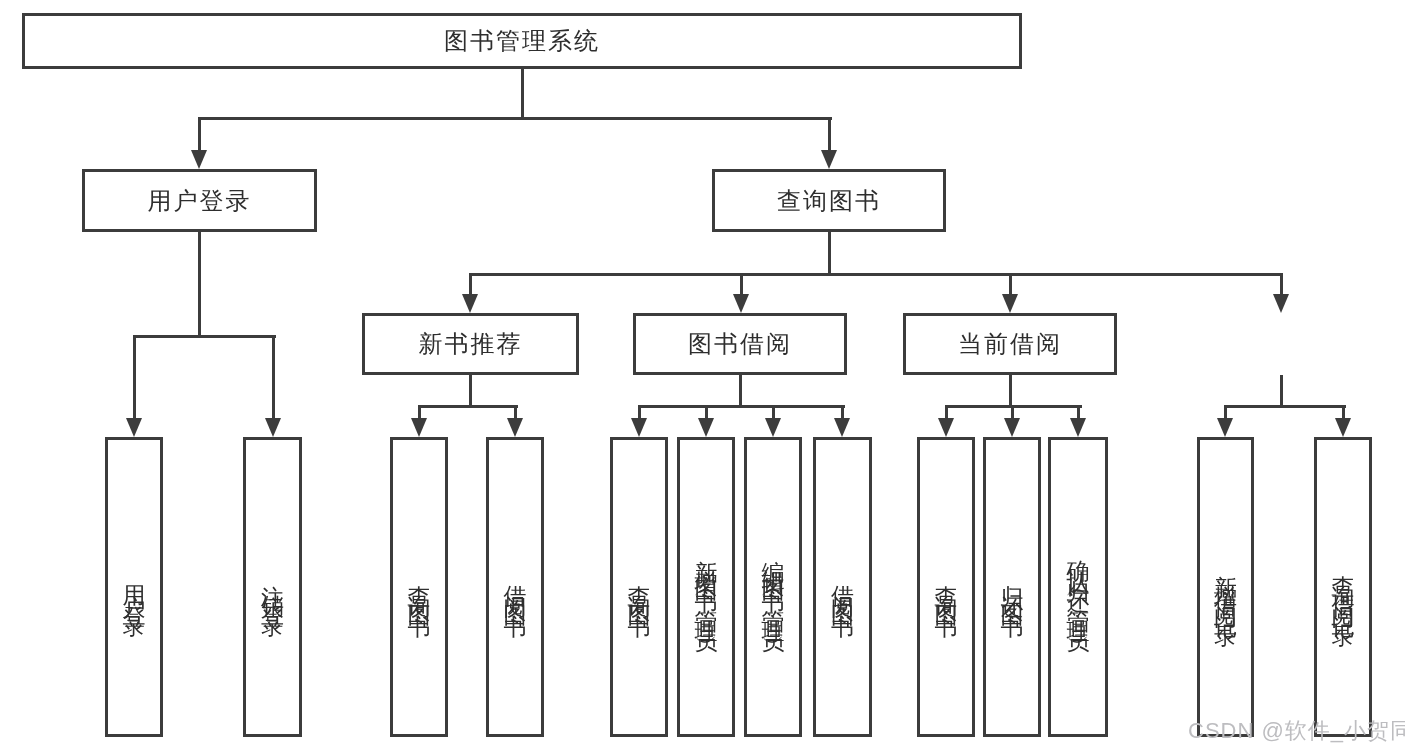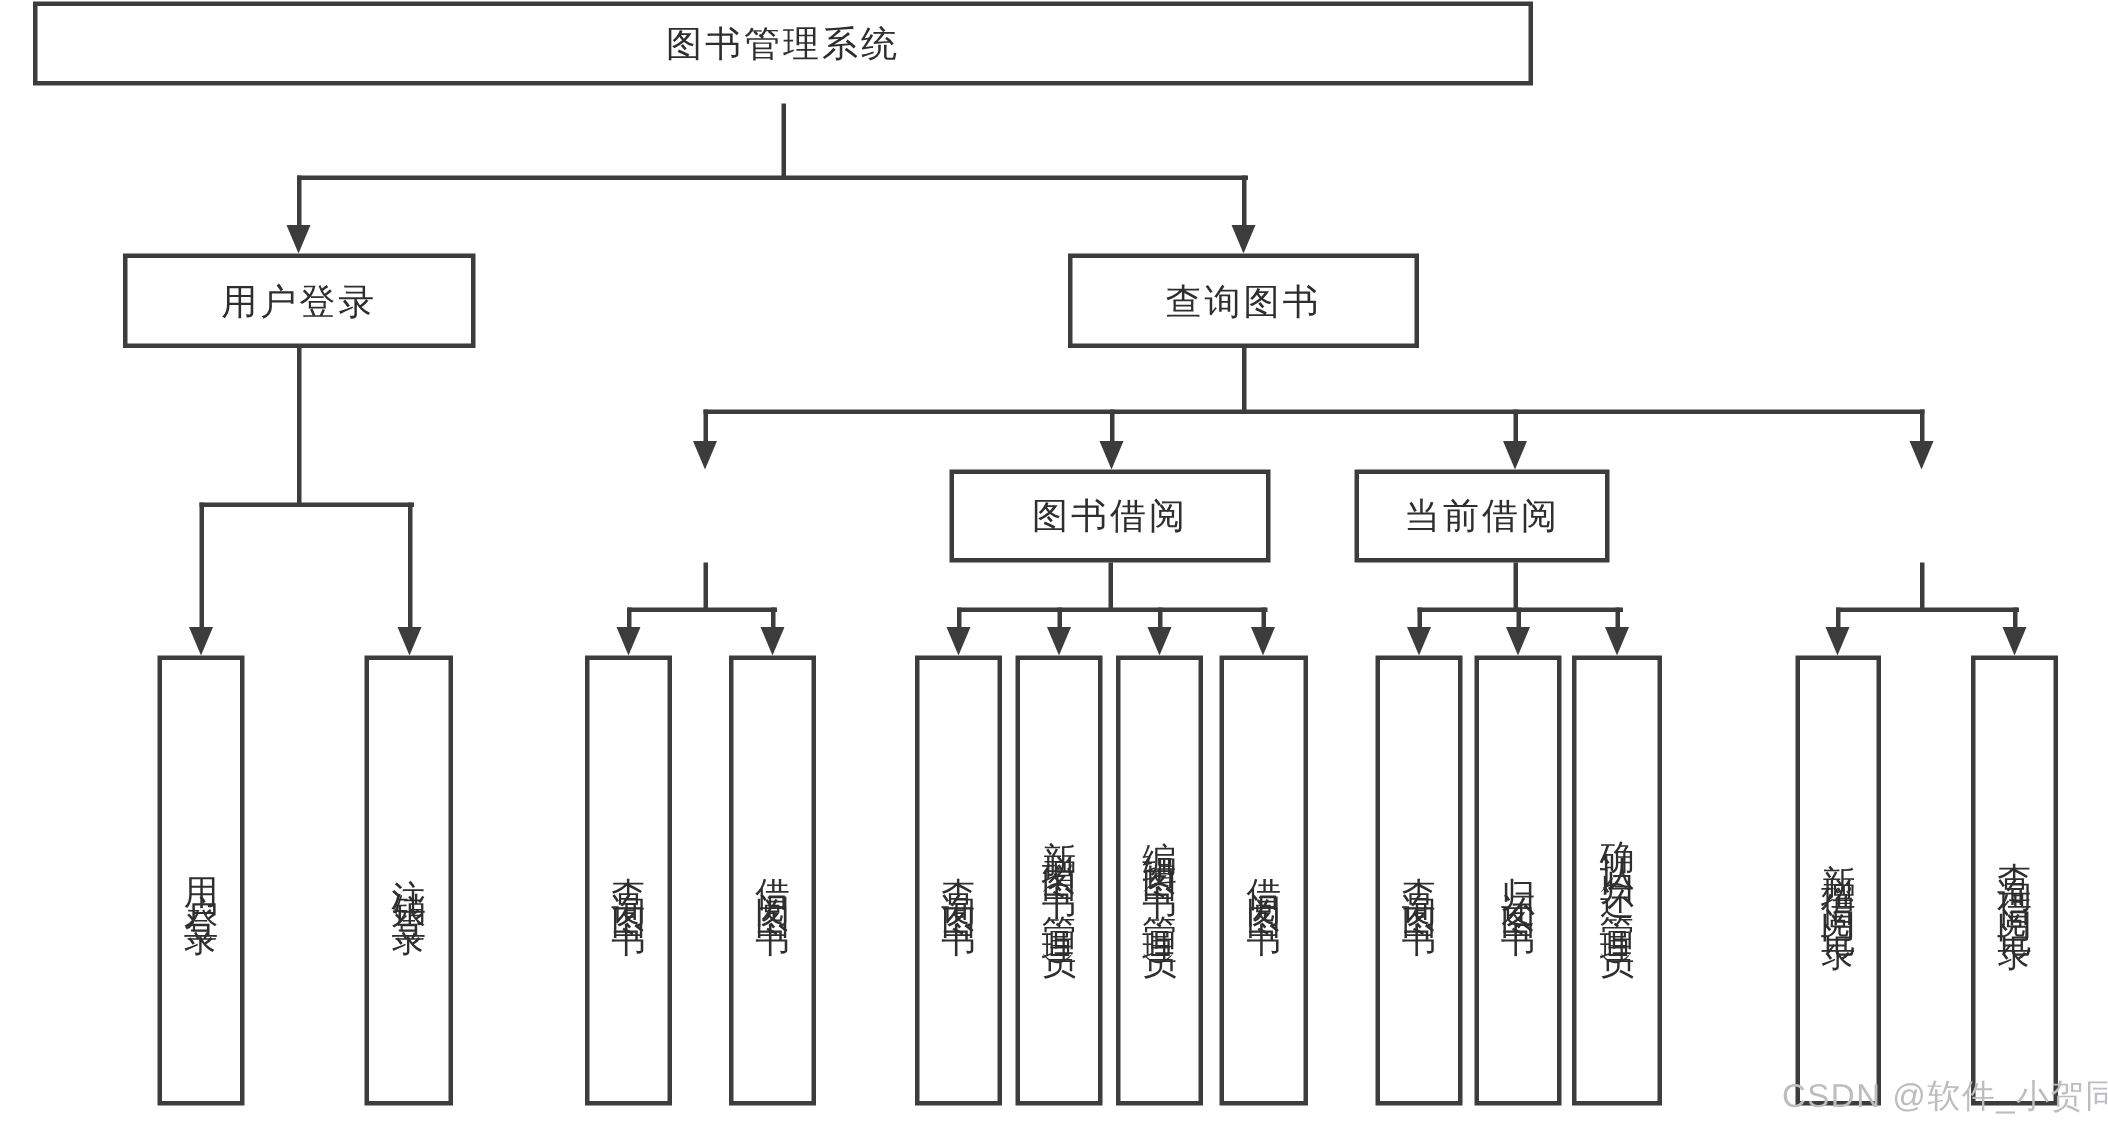--- a/index.html
+++ b/index.html
@@ -28,21 +28,21 @@
   .watermark{
     position:absolute;left:1188px;top:716px;font-size:22px;
     color:#bdbdc0;letter-spacing:1px;white-space:nowrap;z-index:5;
   }
 </style>
 </head>
 <body>
 
 <div id="canvas">
 
-  <div class="box hbox" style="left:22px;top:1px;width:1000px;height:56px;">图书管理系统</div>
+  <div class="box hbox" style="left:22px;top:13px;width:1000px;height:56px;">图书管理系统</div>
 
   <div class="vline" style="left:520.5px;top:69px;height:50px;"></div>
   <div class="hline" style="left:197.5px;top:117px;width:634px;"></div>
   <div class="vline" style="left:197.5px;top:117px;height:36px;"></div>
   <div class="vline" style="left:827.5px;top:117px;height:36px;"></div>
   <div class="arrow" style="left:191px;top:150px;"></div>
   <div class="arrow" style="left:821px;top:150px;"></div>
 
   <div class="box hbox" style="left:82px;top:169px;width:235px;height:63px;">用户登录</div>
   <div class="box hbox" style="left:712px;top:169px;width:234px;height:63px;">查询图书</div>
@@ -58,22 +58,23 @@
   <div class="hline" style="left:468.5px;top:273px;width:814px;"></div>
   <div class="vline" style="left:468.5px;top:273px;height:24px;"></div>
   <div class="vline" style="left:739.5px;top:273px;height:24px;"></div>
   <div class="vline" style="left:1008.5px;top:273px;height:24px;"></div>
   <div class="vline" style="left:1279.5px;top:273px;height:24px;"></div>
   <div class="arrow" style="left:462px;top:294px;"></div>
   <div class="arrow" style="left:733px;top:294px;"></div>
   <div class="arrow" style="left:1002px;top:294px;"></div>
   <div class="arrow" style="left:1273px;top:294px;"></div>
 
+  <div class="box hbox" style="left:362px;top:313px;width:217px;height:62px;">新书推荐</div>
   <div class="box hbox" style="left:633px;top:313px;width:214px;height:62px;">图书借阅</div>
-  <div class="box hbox" style="left:903px;top:313px;width:170px;height:62px;">当前借阅</div>
+  <div class="box hbox" style="left:903px;top:313px;width:214px;height:62px;">当前借阅</div>
 
   <div class="vline" style="left:468.5px;top:375px;height:33px;"></div>
   <div class="hline" style="left:417.5px;top:405px;width:100px;"></div>
   <div class="vline" style="left:417.5px;top:405px;height:16px;"></div>
   <div class="vline" style="left:513.5px;top:405px;height:16px;"></div>
   <div class="arrow" style="left:411px;top:418px;"></div>
   <div class="arrow" style="left:507px;top:418px;"></div>
 
   <div class="vline" style="left:738.5px;top:375px;height:33px;"></div>
   <div class="hline" style="left:637.5px;top:405px;width:207px;"></div>

